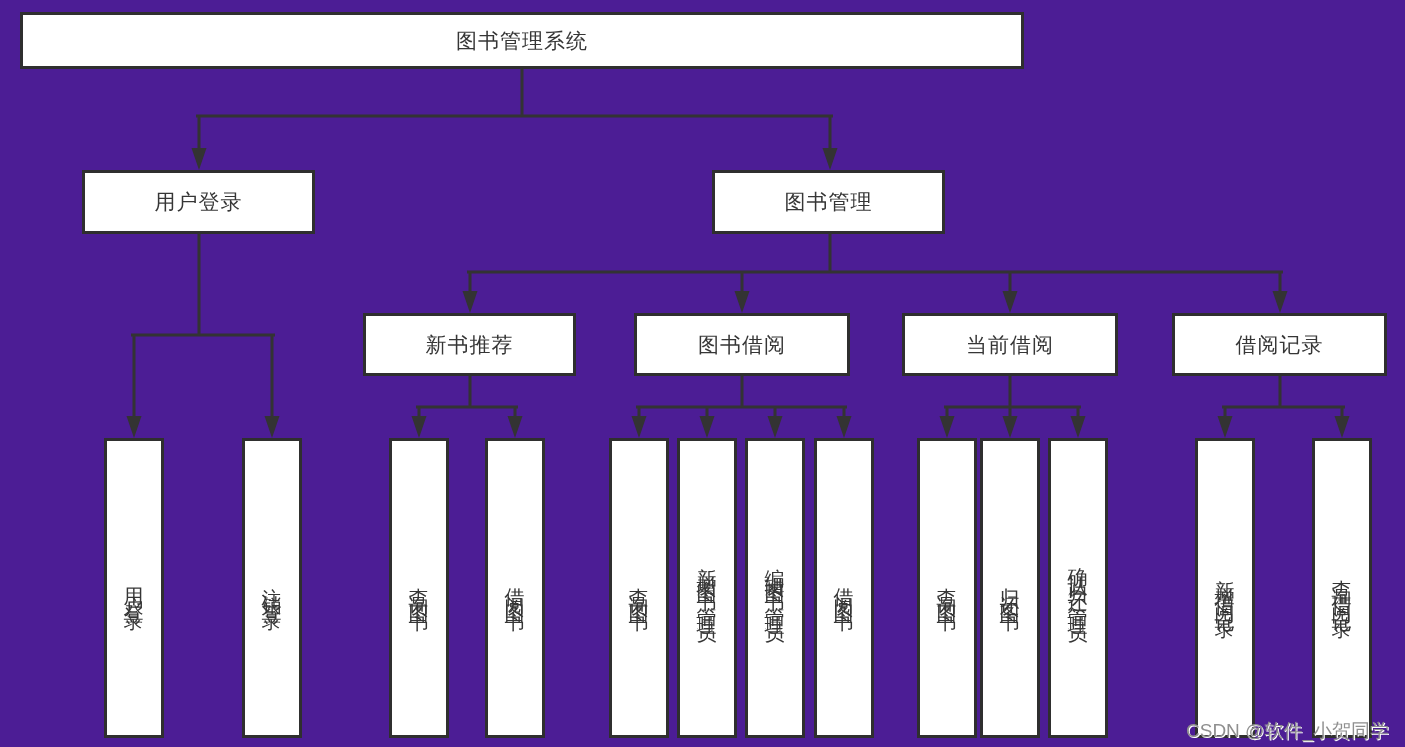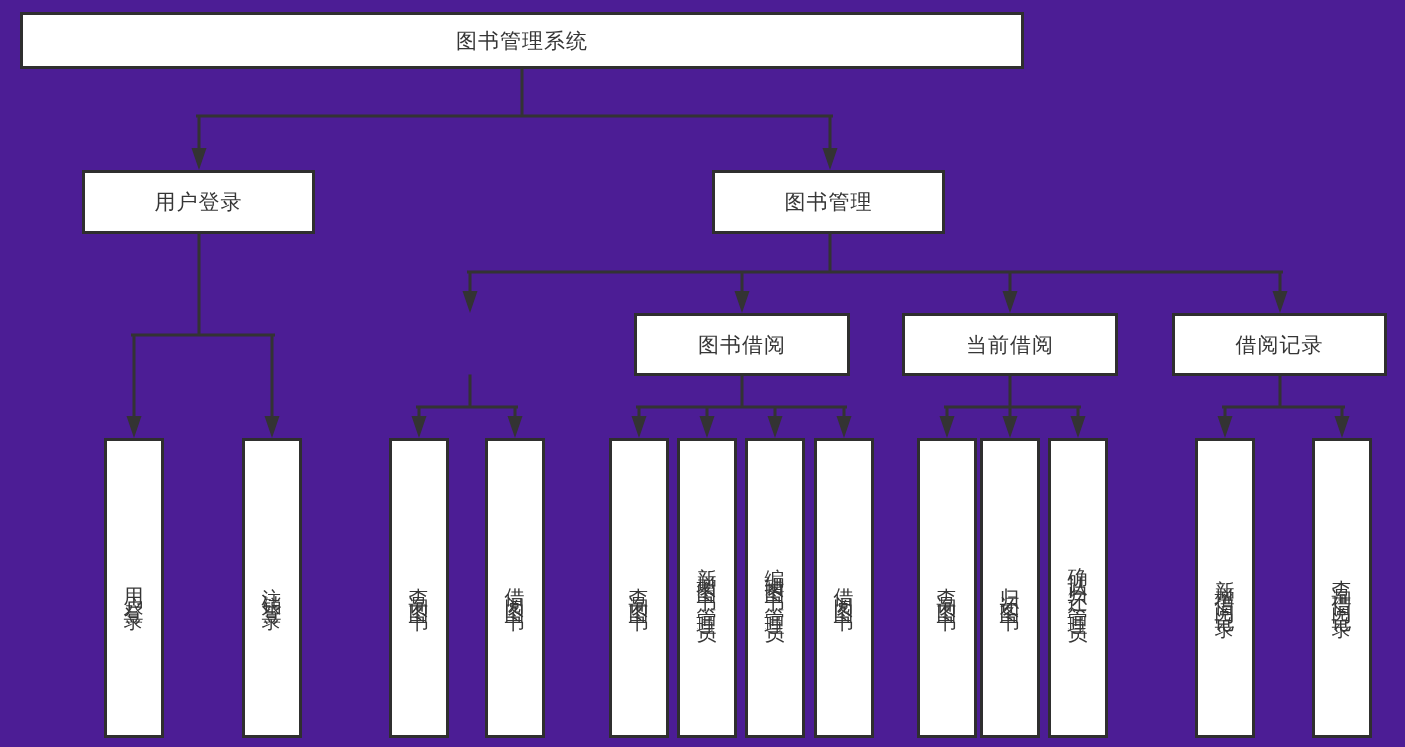--- a/index.html
+++ b/index.html
@@ -119,20 +119,23 @@
     <span>图书管理系统</span>
   </div>
 
   <div class="hbox b-user-login">
     <span>用户登录</span>
   </div>
   <div class="hbox b-book-mgmt">
     <span>图书管理</span>
   </div>
 
+  <div class="hbox b-new-rec">
+    <span>新书推荐</span>
+  </div>
   <div class="hbox b-borrowing">
     <span>图书借阅</span>
   </div>
   <div class="hbox b-current">
     <span>当前借阅</span>
   </div>
   <div class="hbox b-records">
     <span>借阅记录</span>
   </div>
 
@@ -173,14 +176,15 @@
     <span class="vtext">确认归还（管理员）</span>
   </div>
 
   <div class="vbox l-12">
     <span class="vtext">新增借阅记录</span>
   </div>
   <div class="vbox l-13">
     <span class="vtext">查询借阅记录</span>
   </div>
 
+  <div id="watermark">CSDN @软件_小贺同学</div>
 
 </div>
 
 </body></html>

